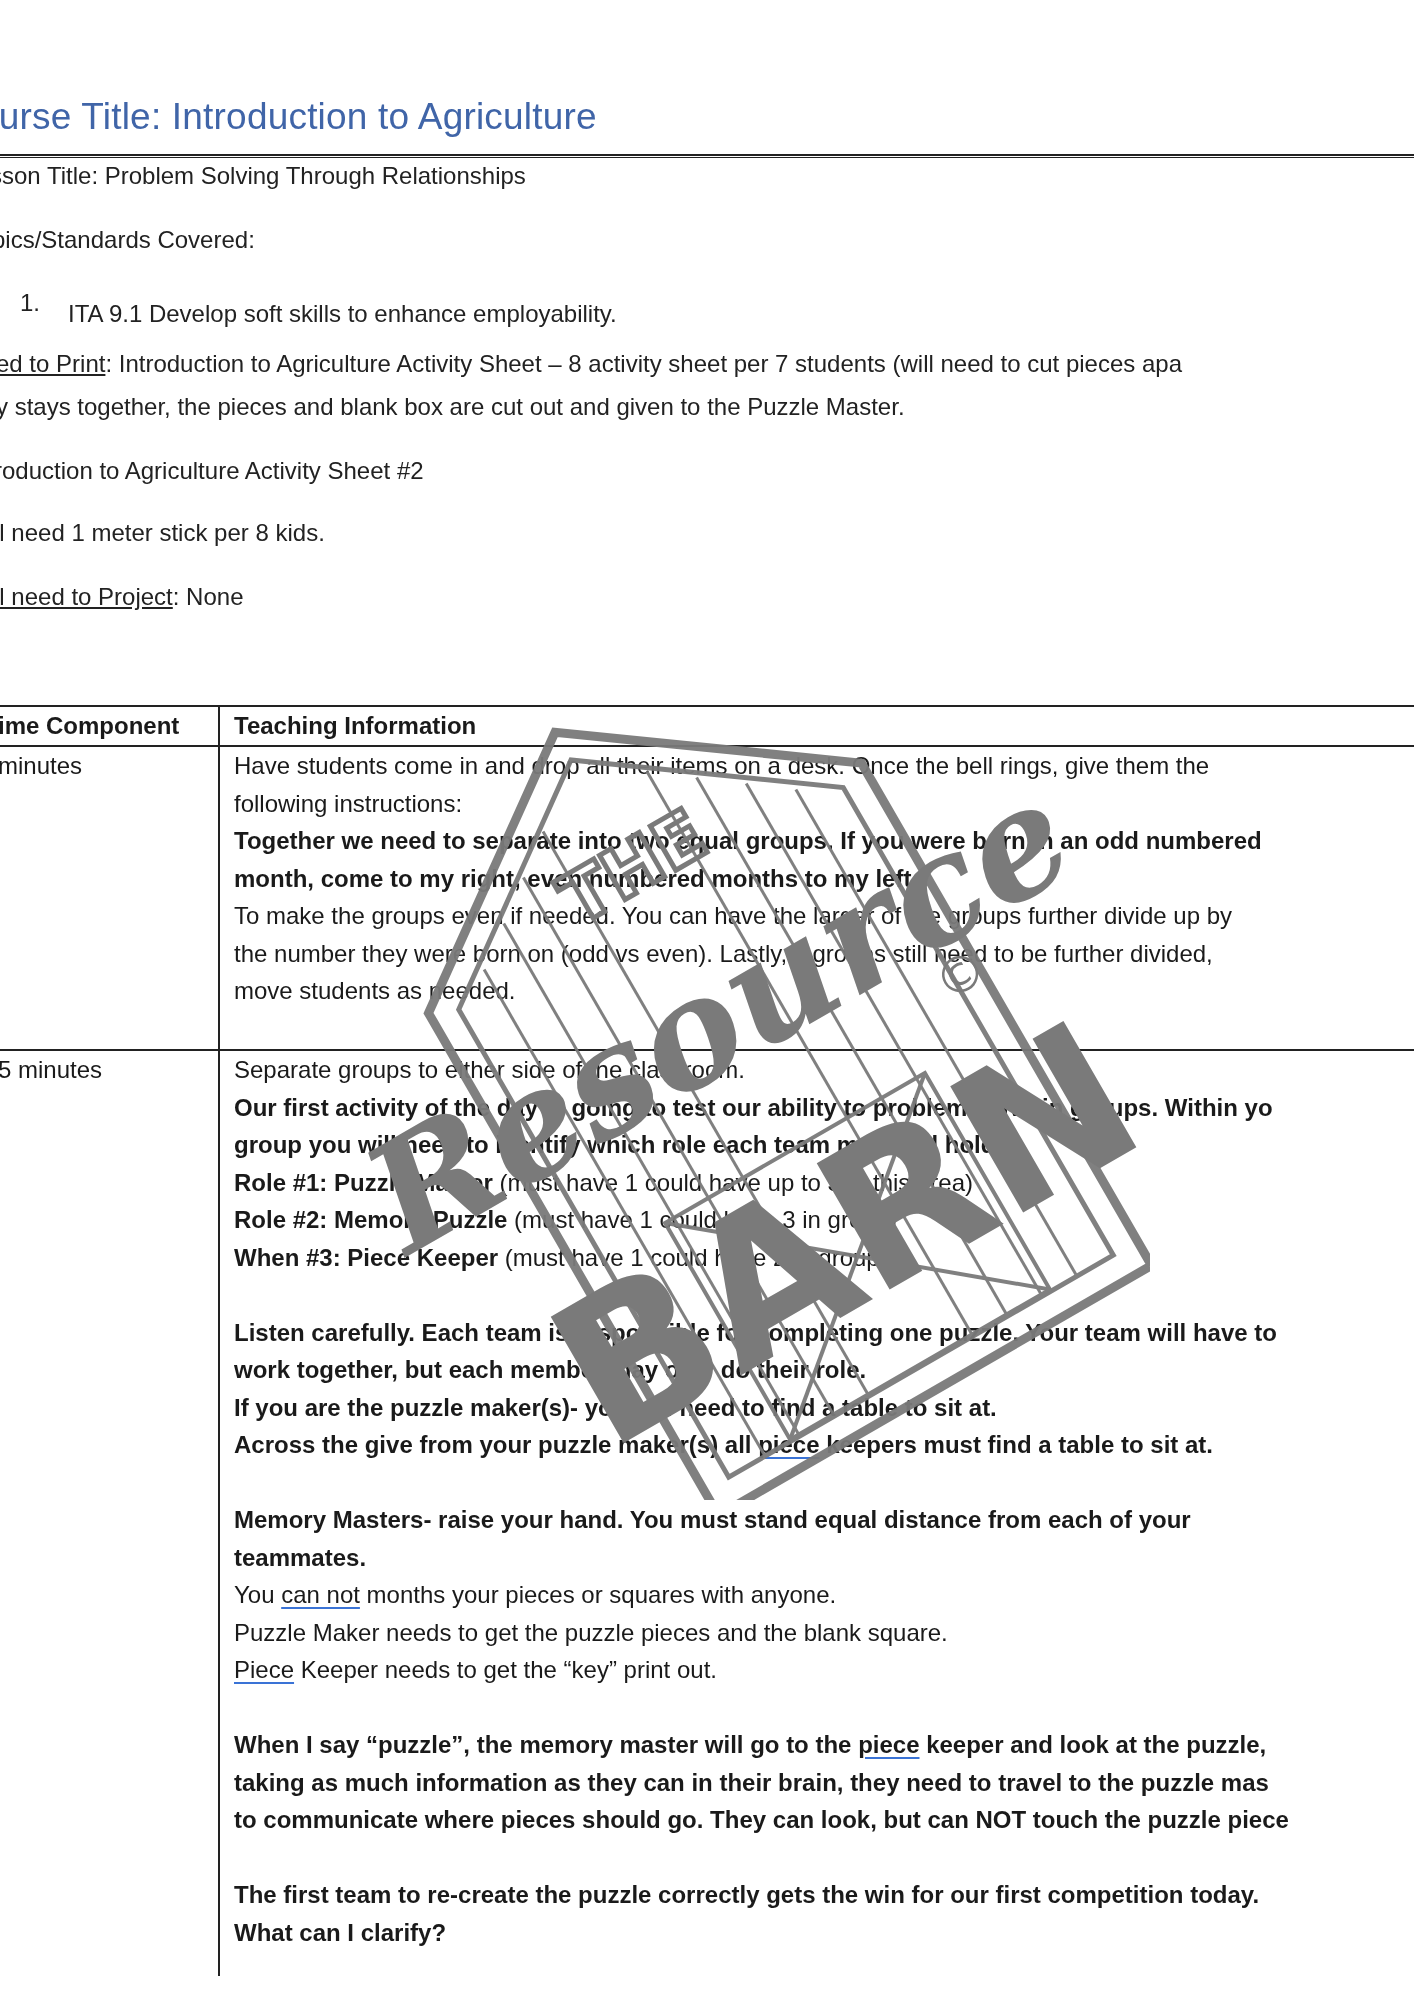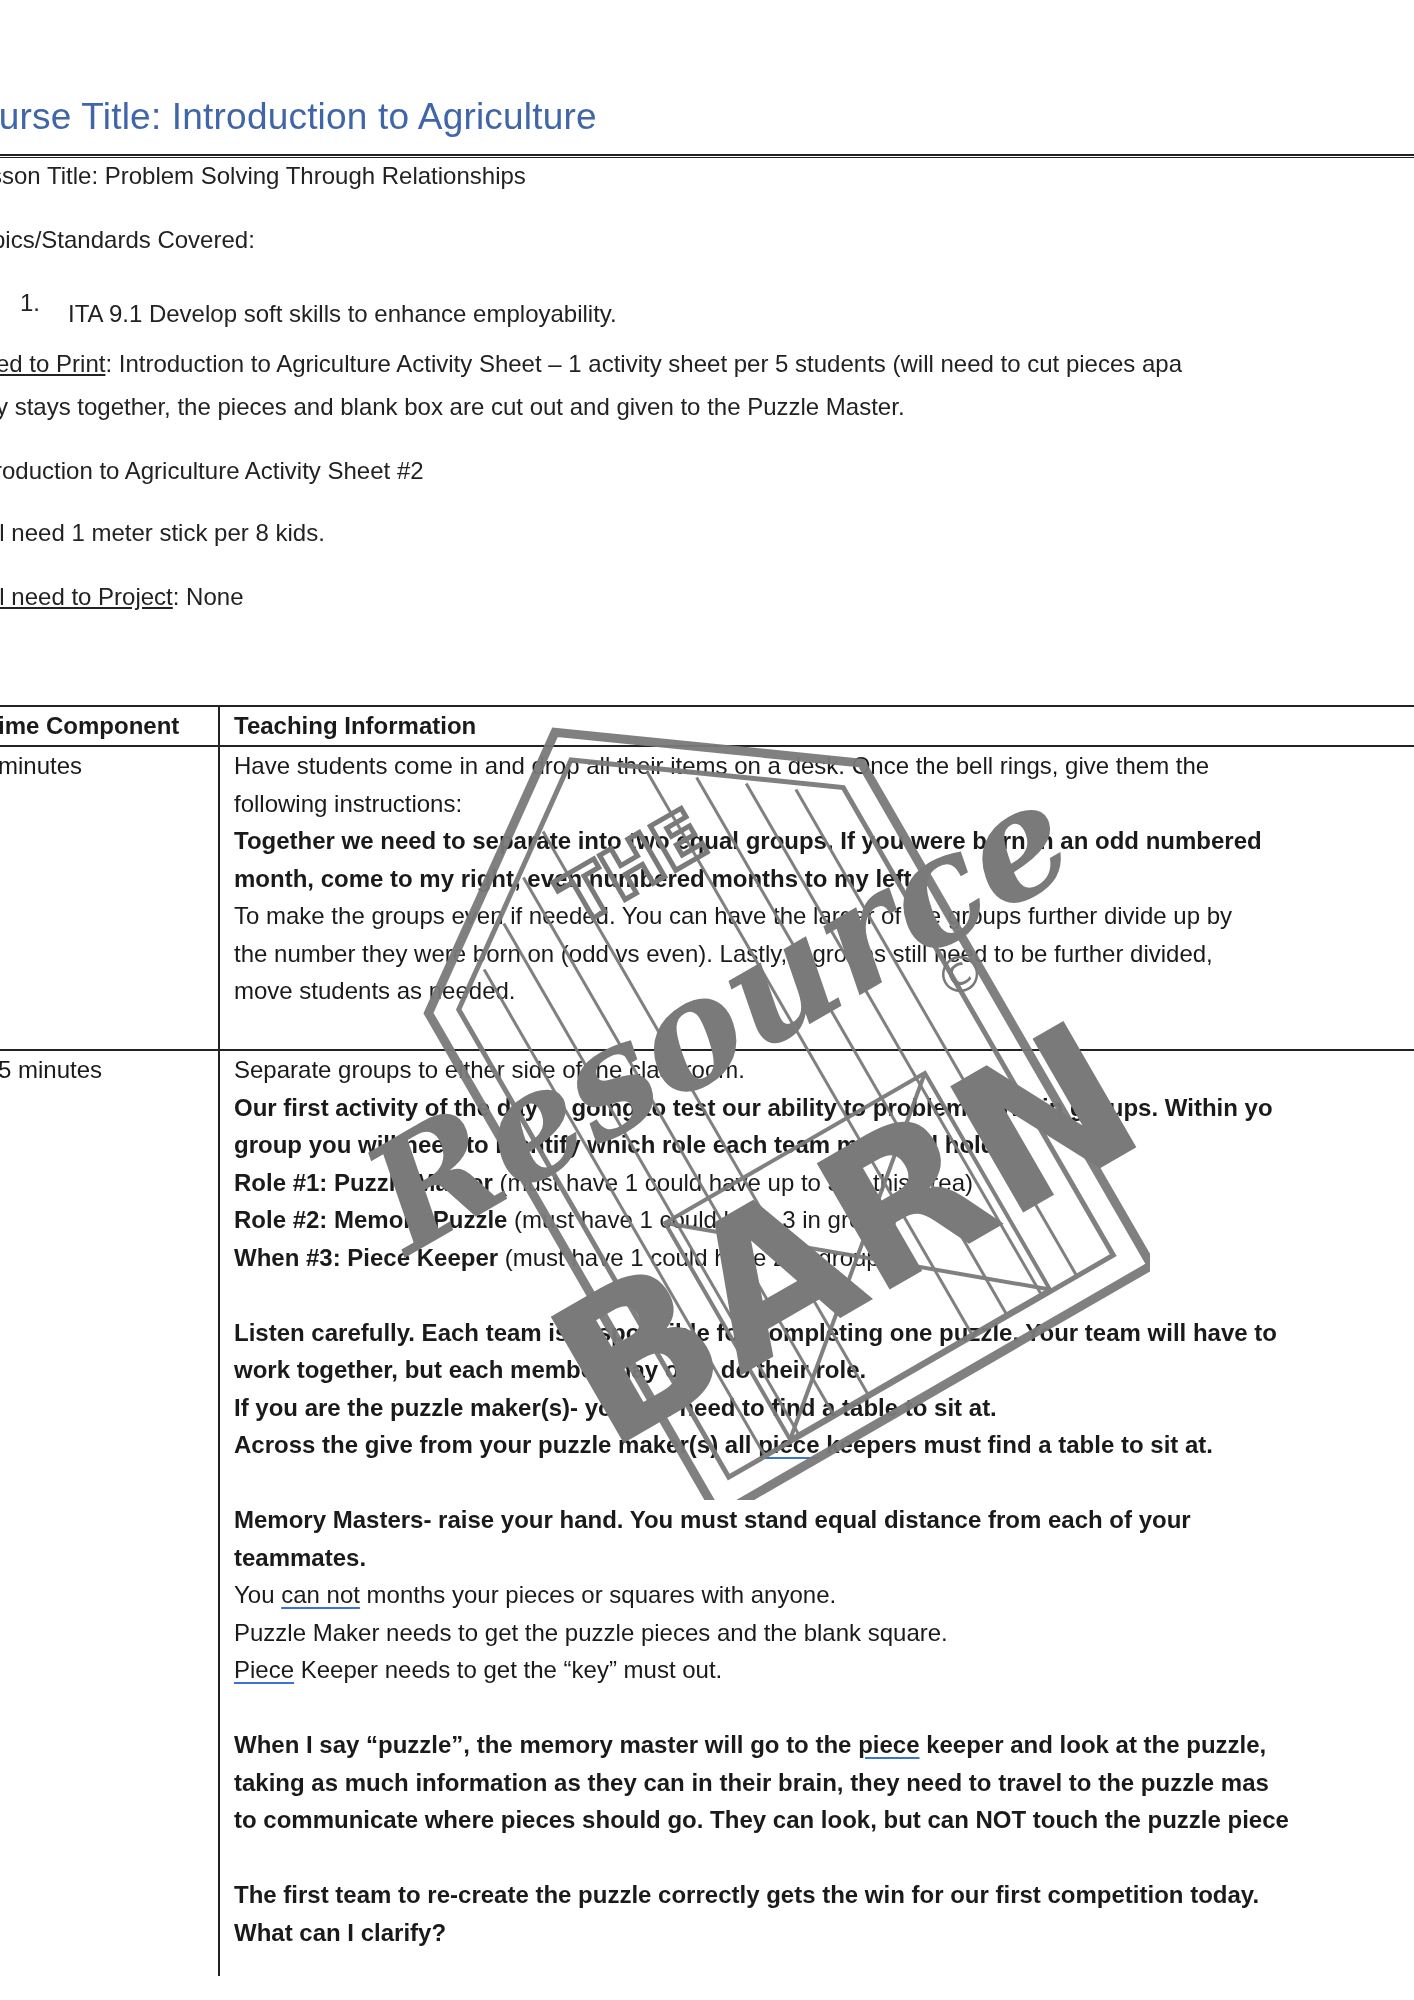--- a/index.html
+++ b/index.html
@@ -28,21 +28,21 @@
 <div class="abs title">ourse Title: Introduction to Agriculture</div>
 <div class="abs rule"></div>
 
 <div class="abs p" style="left:-10px; top:162px;">sson Title: Problem Solving Through Relationships</div>
 <div class="abs p" style="left:-8px; top:226px;">pics/Standards Covered:</div>
 
 <div class="abs p" style="left:20px; top:289px;">1.</div>
 <div class="abs p" style="left:68px; top:300px;">ITA 9.1 Develop soft skills to enhance employability.</div>
 
 <div class="abs p" style="left:-4px; top:350px;">
-  <span class="u">ed to Print</span><span>: Introduction to Agriculture Activity Sheet – 1 activity sheet per 5 students (will need to cut pieces apa</span>
+  <span class="u">ed to Print</span><span>: Introduction to Agriculture Activity Sheet – 8 activity sheet per 7 students (will need to cut pieces apa</span>
 </div>
 <div class="abs p" style="left:-4px; top:393px;">y stays together, the pieces and blank box are cut out and given to the Puzzle Master.</div>
 
 <div class="abs p" style="left:-6px; top:457px;">roduction to Agriculture Activity Sheet #2</div>
 <div class="abs p" style="left:-6px; top:519px;">ll need 1 meter stick per 8 kids.</div>
 
 <div class="abs p" style="left:-6px; top:583px;">
   <span class="u">ll need to Project</span><span>:  None</span>
 </div>
 
@@ -76,21 +76,21 @@
       <span class="gap"></span>
       <span class="line b">Listen carefully. Each team is responsible for completing one puzzle. Your team will have to</span>
       <span class="line b">work together, but each member may only do their role.</span>
       <span class="line b">If you are the puzzle maker(s)- you will need to find a table to sit at.</span>
       <span class="line b"><span>Across the give from your puzzle maker(s) all </span><span class="sq">piece</span><span> keepers must find a table to sit at.</span></span>
       <span class="gap"></span>
       <span class="line b">Memory Masters- raise your hand. You must stand equal distance from each of your</span>
       <span class="line b">teammates.</span>
       <span class="line"><span>You </span><span class="sq">can not</span><span> months your pieces or squares with anyone.</span></span>
       <span class="line">Puzzle Maker needs to get the puzzle pieces and the blank square.</span>
-      <span class="line"><span class="sq">Piece</span><span> Keeper needs to get the “key” must out.</span></span>
+      <span class="line"><span class="sq">Piece</span><span> Keeper needs to get the “key” print out.</span></span>
       <span class="gap"></span>
       <span class="line b"><span>When I say “puzzle”, the memory master will go to the </span><span class="sq">piece</span><span> keeper and look at the puzzle,</span></span>
       <span class="line b">taking as much information as they can in their brain, they need to travel to the puzzle mas</span>
       <span class="line b">to communicate where pieces should go. They can look, but can NOT touch the puzzle piece</span>
       <span class="gap"></span>
       <span class="line b">The first team to re-create the puzzle correctly gets the win for our first competition today.</span>
       <span class="line b">What can I clarify?</span>
     </td>
   </tr>
 </tbody>

